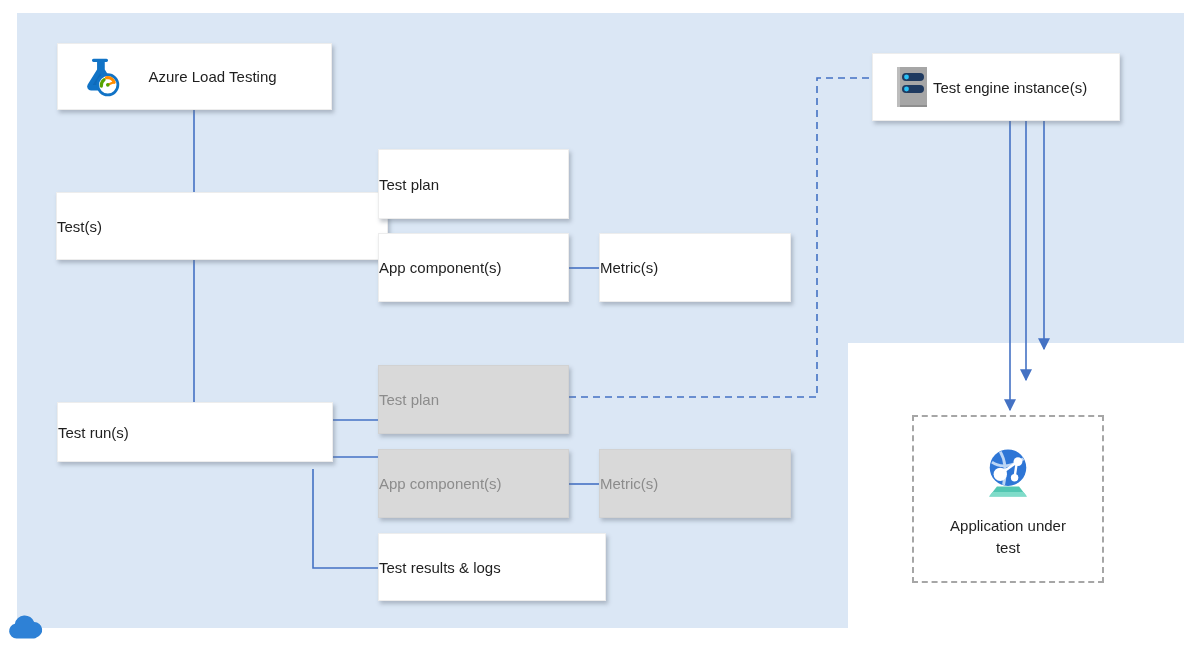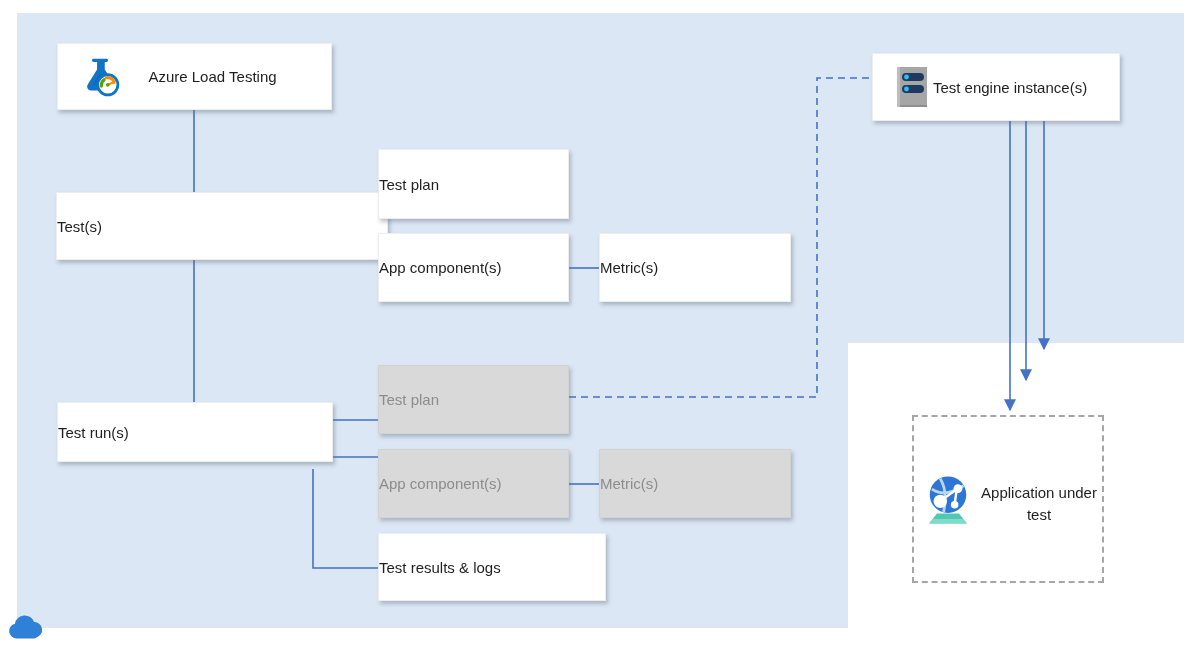--- a/index.html
+++ b/index.html
@@ -18,21 +18,21 @@
     box-shadow:2px 3px 4px rgba(100,110,125,0.40);
     box-sizing:border-box;text-align:center;
   }
   .node.gray{background:#d9d9d9;border-color:#d2d2d2;color:#8c8c8c;}
   .node.with-icon{justify-content:flex-start;}
   .node .icon{flex:0 0 auto;display:flex;align-items:center;justify-content:center;}
   .node.with-icon .label{flex:1 1 auto;text-align:center;padding-right:28px;}
   .dashed-zone{
     position:absolute;z-index:3;box-sizing:border-box;
     border:2px dashed #a6a6a6;background:transparent;
-    display:flex;flex-direction:row;align-items:center;justify-content:center;
+    display:flex;flex-direction:column;align-items:center;justify-content:center;
     font-size:15px;color:#1f1f1f;text-align:center;
   }
   .dashed-zone .label{width:120px;line-height:1.45;margin-top:10px;}
   .cloud{position:absolute;z-index:4;}
 </style>
 </head>
 <body>
 
 <div class="bg-blue" style="left:17px;top:13px;width:1167px;height:330px"></div>
 <div class="bg-blue" style="left:17px;top:343px;width:831px;height:285px"></div>

